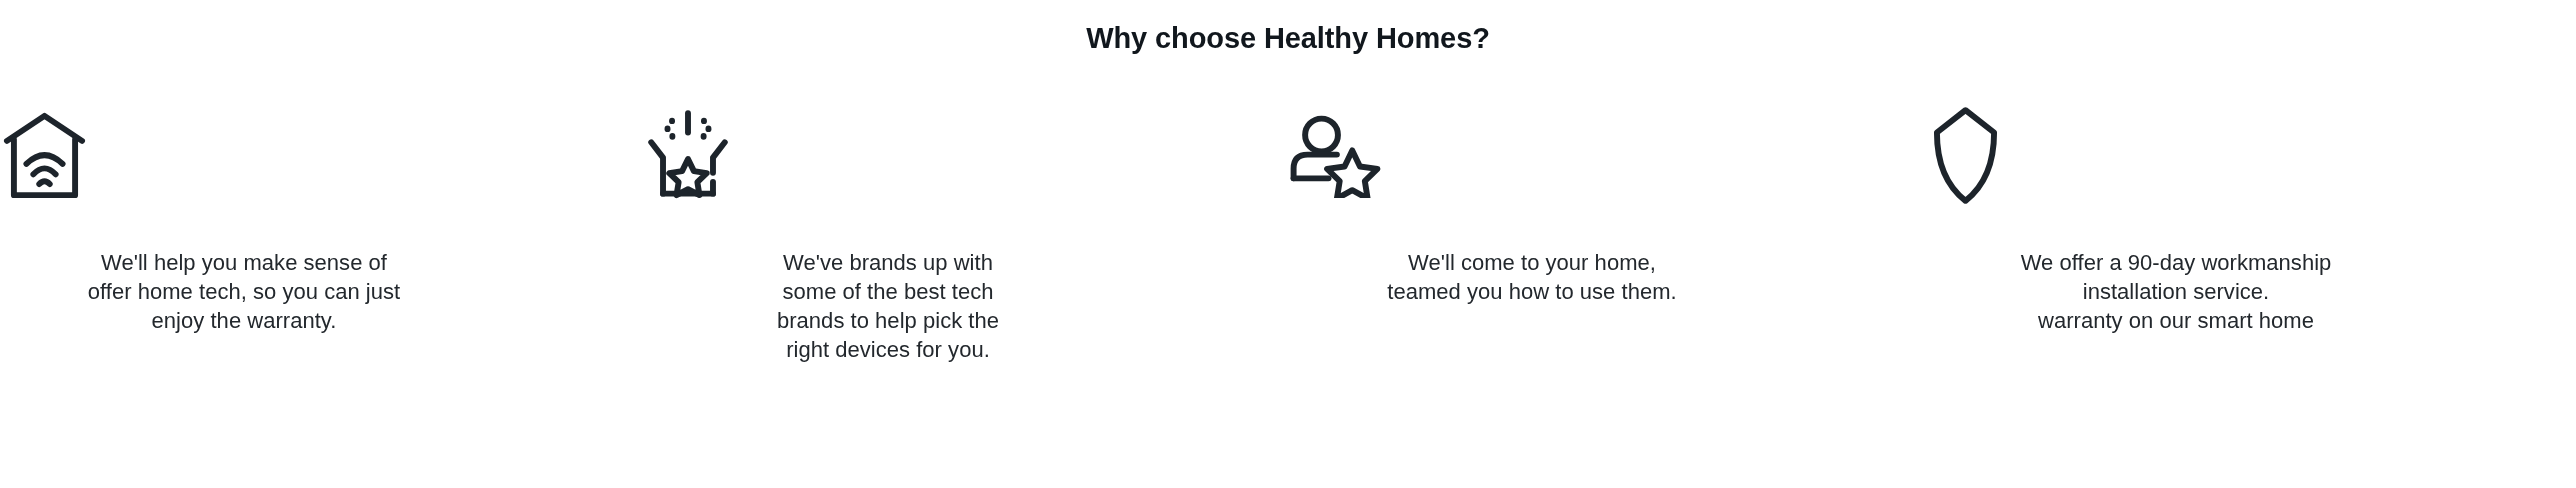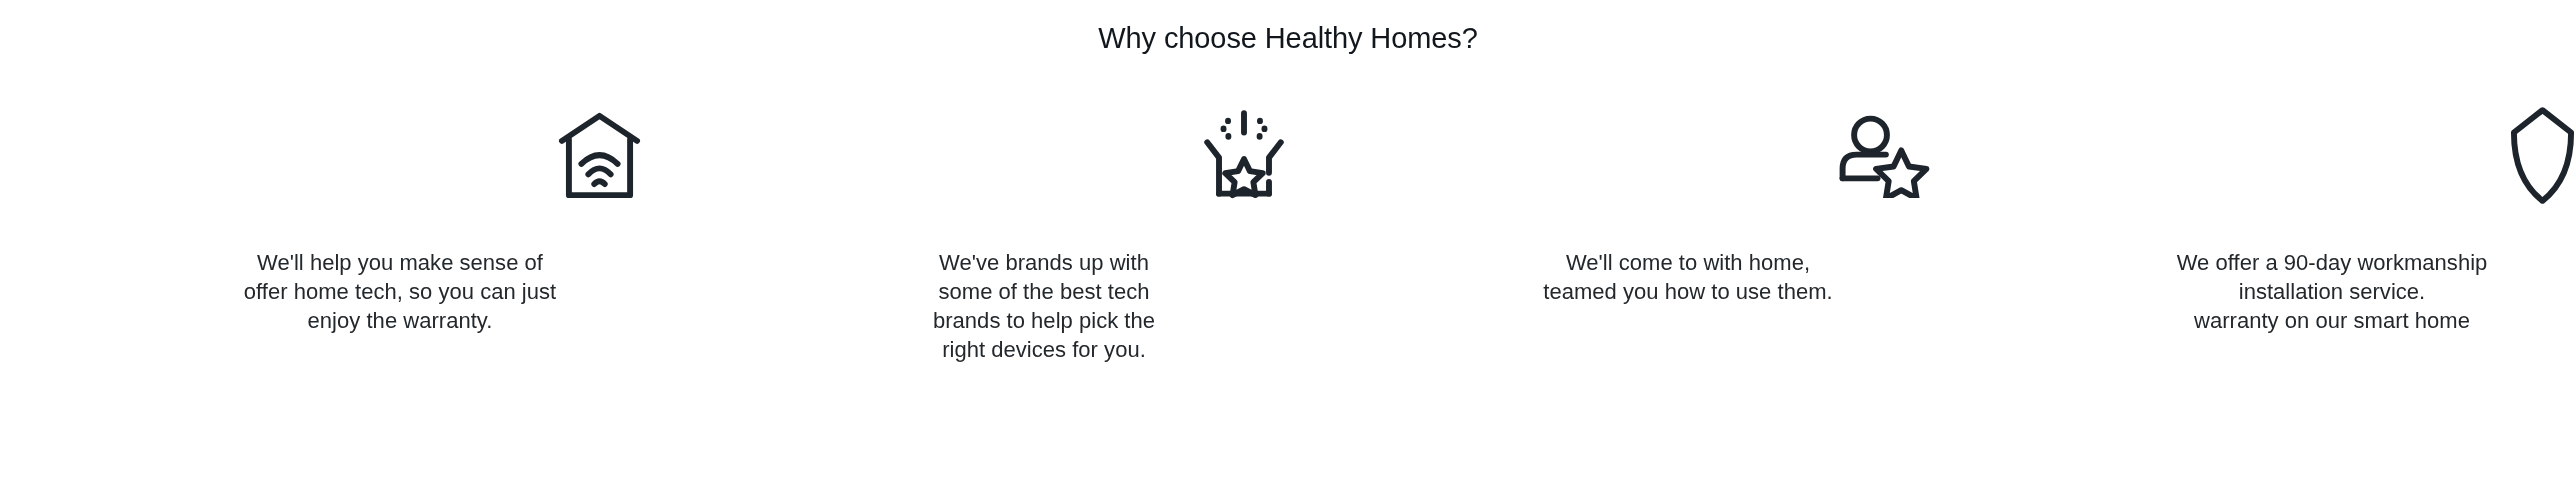--- a/index.html
+++ b/index.html
@@ -24,21 +24,21 @@
   }
 
   
   .section-title {
     position: absolute;
     top: -2.8px;
     left: 0;
     width: 2576px;
     text-align: center;
     font-size: 29px;
-    font-weight: 400;
+    font-weight: 700;
     letter-spacing: -0.1px;
     line-height: 1.22;
     color: #11171d;
     white-space: nowrap;
   }
 
   
   .features {
     position: absolute;
     top: 105px;
@@ -47,21 +47,21 @@
     display: flex;
     flex-direction: row;
     align-items: flex-start;
     justify-content: flex-start;
   }
   .feature {
     width: 644px;
     flex: 0 0 644px;
     display: flex;
     flex-direction: column;
-    align-items: flex-end;
+    align-items: flex-start;
     box-sizing: border-box;
   }
   .feature-icon {
     height: 101px;
     display: flex;
     align-items: center;
     justify-content: center;
     margin-bottom: 0;
   }
   .feature-icon svg {
@@ -144,21 +144,21 @@
 
           <circle cx="48" cy="30" r="23.5"></circle>
 
           <path d="M8 92 L8 78 Q8 58 28 58 L70 58"></path>
           <path d="M8 92 L58 92"></path>
 
           <path d="M92 52 L103 75 L128 78.5 L110 96 L114 121 L92 109 L70 121 L74 96 L56 78.5 L81 75 Z"></path>
         </svg>
       </div>
       <div class="feature-text">
-        <span class="ln">We'll come to with home,</span>
+        <span class="ln">We'll come to your home,</span>
         <span class="ln">teamed you how to use them.</span>
       </div>
     </div>
 
     <div class="feature">
       <div class="feature-icon">
         <svg width="67" height="99" viewBox="0 0 96 142" fill="none" stroke="#1d242b" stroke-width="8.5" stroke-linecap="round" stroke-linejoin="round">
           <path d="M48 6 L89 38 Q89 104 48 136 Q7 104 7 38 Z"></path>
         </svg>
       </div>

